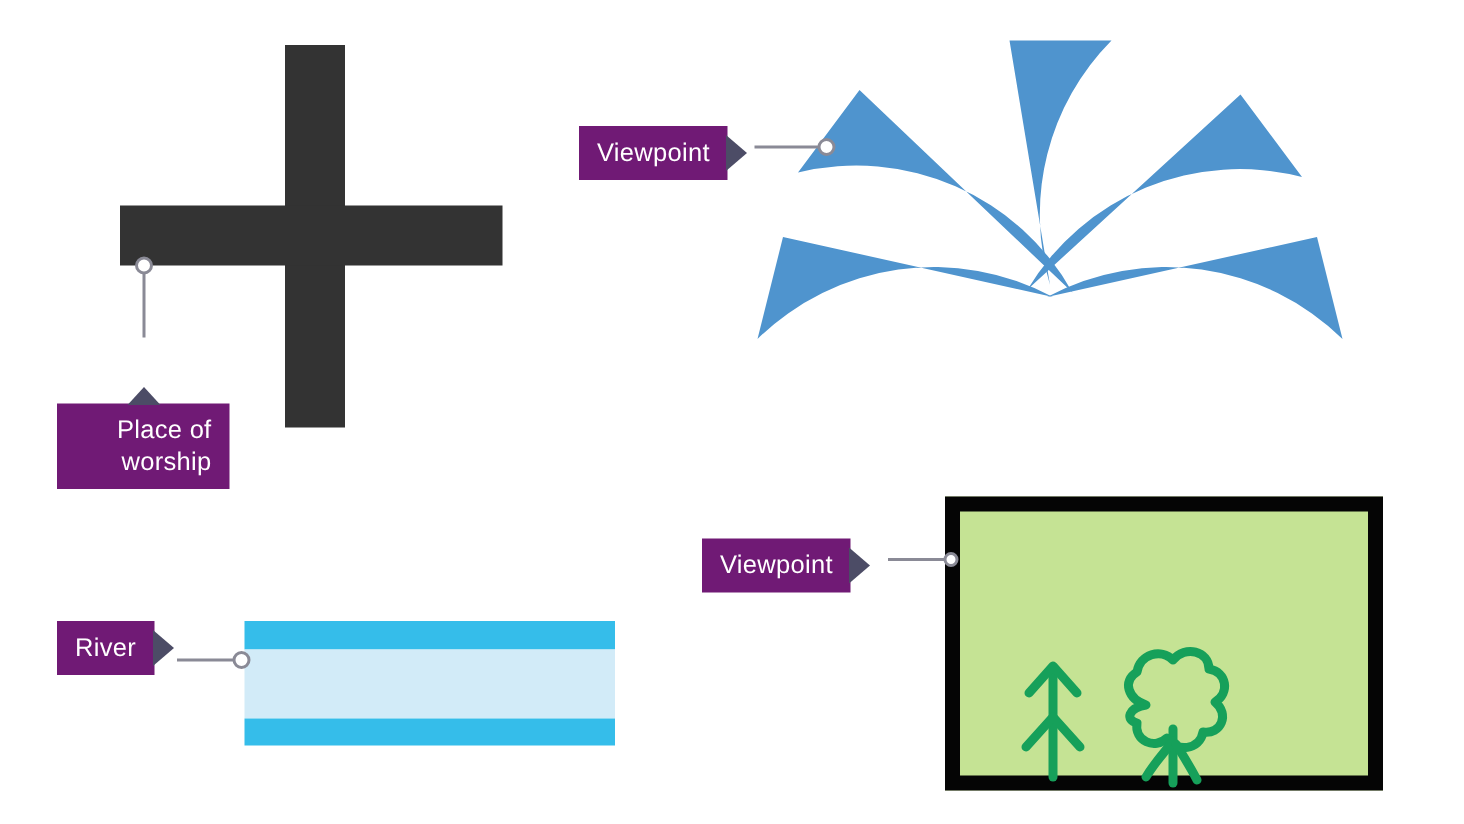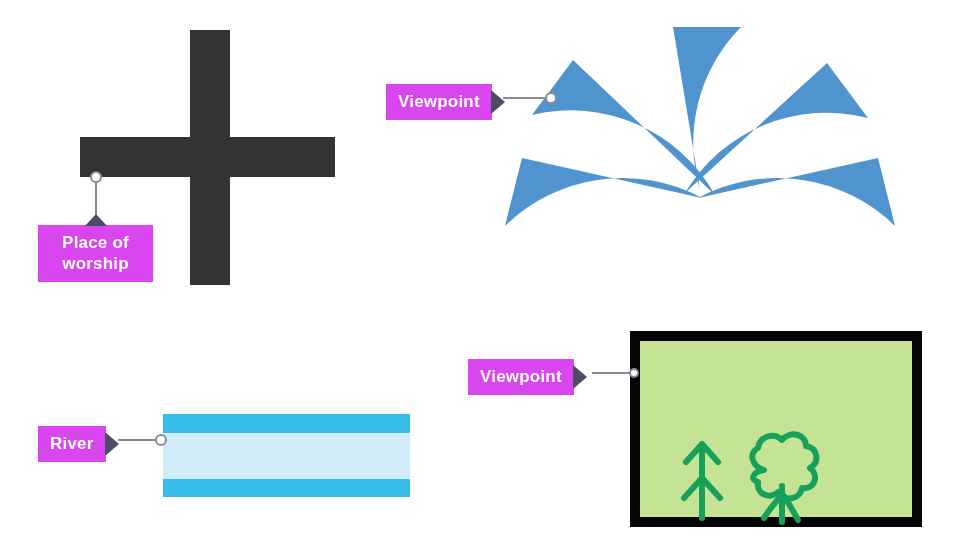--- a/index.html
+++ b/index.html
@@ -15,32 +15,33 @@
     position: relative;
     width: 976px;
     height: 549px;
     background: #ffffff;
     overflow: hidden;
   }
 
   
   .callout {
     position: absolute;
-    background: #d946ef;
+    background: #701a75;
     color: #ffffff;
-    font-weight: bold;
+    font-weight: normal;
     font-size: 17px;
     line-height: 21px;
     letter-spacing: 0.2px;
     padding: 7px 12px 8px 12px;
     box-sizing: border-box;
     white-space: pre;
   }
   .callout.two-line {
-    text-align: center;
+    text-align: right;
+    margin-top: 44px;
   }
   
   .callout.point-right::after {
     content: "";
     position: absolute;
     right: -13px;
     top: 50%;
     transform: translateY(-50%);
     width: 0; height: 0;
     border-top: 12px solid transparent;
@@ -140,21 +141,21 @@
 
   <div>
 
     <div class="river-band" style="left:163px; top:414px; width:247px; height:19px;"></div>
     <div class="river-core" style="left:163px; top:433px; width:247px; height:46px;"></div>
     <div class="river-band" style="left:163px; top:479px; width:247px; height:18px;"></div>
 
     <div class="leader horiz" style="left:118px; top:439px; width:46px;"></div>
     <div class="dot" style="left:155px; top:434px;"></div>
 
-    <div class="callout point-right" style="left:38px; top:426px;">River</div>
+    <div class="callout point-right" style="left:38px; top:414px;">River</div>
   </div>
 
   <div>
 
     <div class="woodland-box" style="left:630px; top:331px; width:292px; height:196px;">
 
       <svg width="150" height="100" viewBox="0 0 150 100" style="position:absolute; left:38px; top:85px;">
         <g fill="none" stroke="#16a05a" stroke-width="6" stroke-linecap="round" stroke-linejoin="round">
 
           <g>

